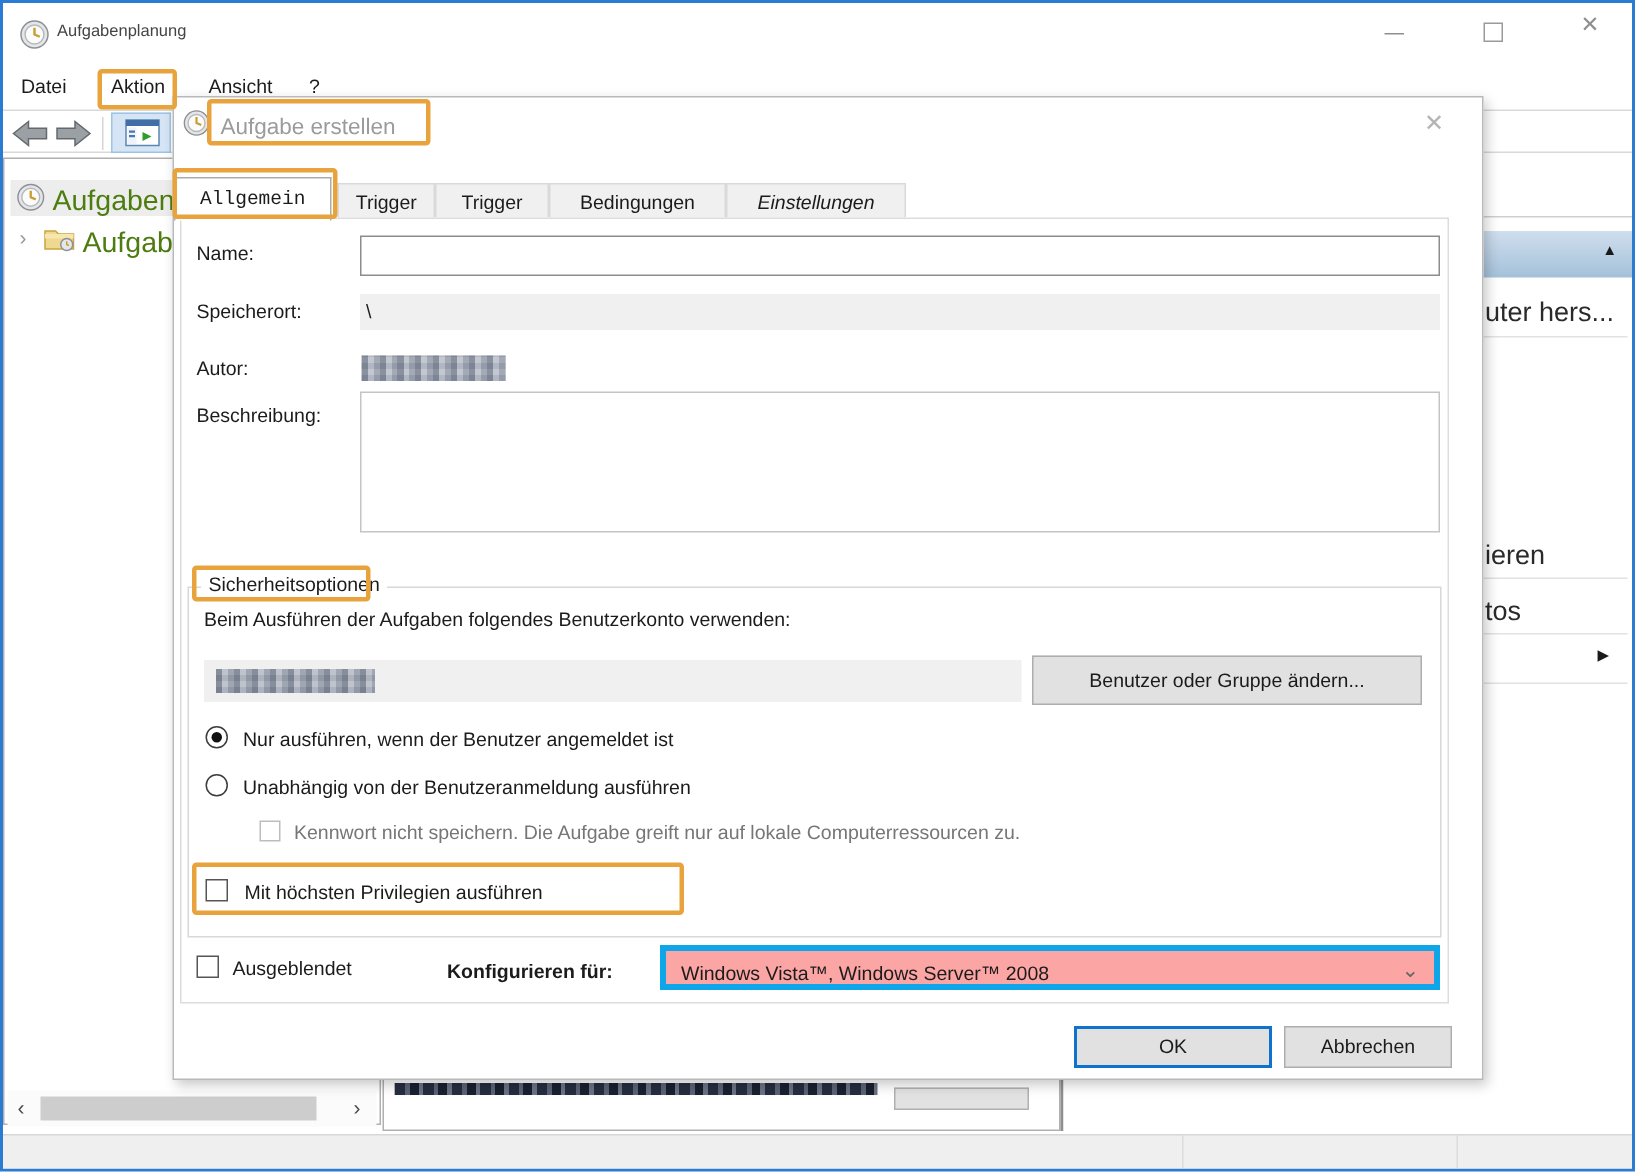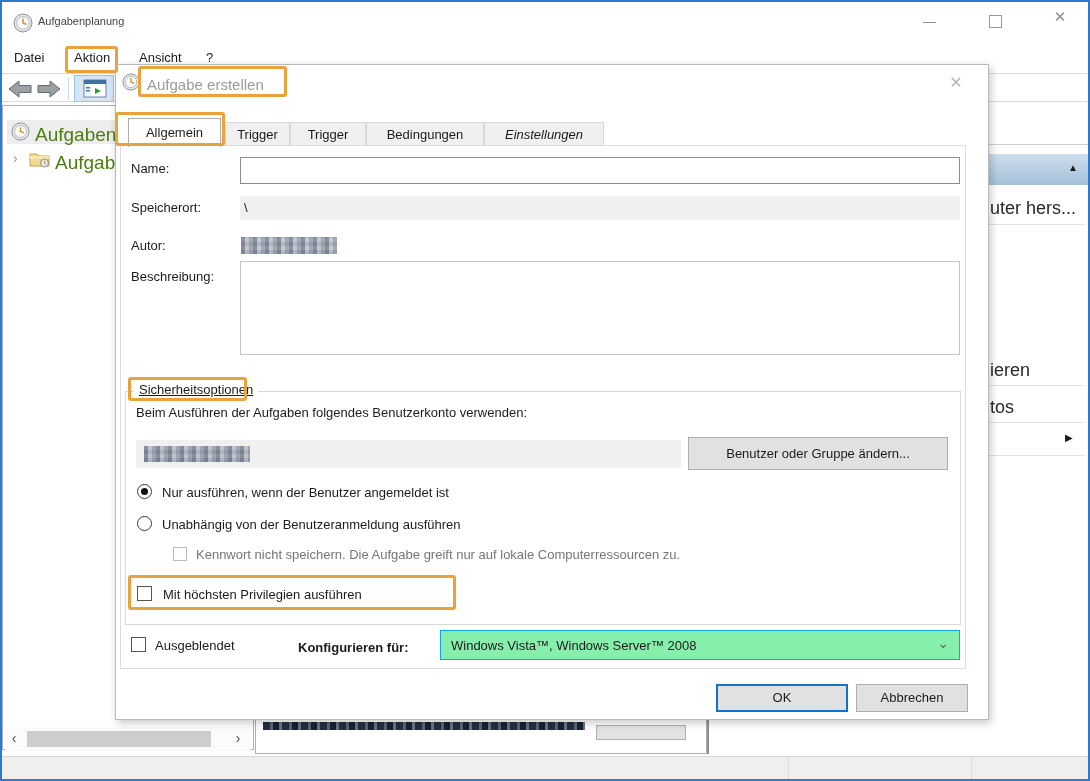--- a/index.html
+++ b/index.html
@@ -56,29 +56,29 @@
   .tab{top:57px;height:23px;background:#f0f0f0;border:1px solid #d9d9d9;border-bottom:none;
        font-size:13px;text-align:center;line-height:23px;color:#1b1b1b;}
   .tab.active{top:53px;height:29px;background:#fff;border:1px solid #acacac;border-bottom:none;
        line-height:27px;z-index:3;}
   .tabframe{left:4px;top:80px;width:846px;height:524px;border:1px solid #dcdcdc;background:#fff;}
   .lbl{font-size:13px;color:#1b1b1b;white-space:nowrap;}
   .field-ro{background:#f0f0f0;}
   .input{background:#fff;border:1px solid #8c8c8c;}
   .textarea{background:#fff;border:1px solid #c4c4c4;}
   .groupbox{left:9px;top:326px;width:836px;height:234px;border:1px solid #d8d8d8;}
-  .grouplabel{left:18px;top:317px;background:#fff;padding:0 5px;font-size:13px;color:#1b1b1b;text-decoration:underline;}
+  .grouplabel{left:18px;top:317px;background:#fff;padding:0 5px;font-size:13px;color:#1b1b1b;}
   .btn{background:#e1e1e1;border:1px solid #adadad;font-size:13px;color:#1b1b1b;
        text-align:center;}
   .btn-ok{border:2px solid #0f72cf;}
   .radio{width:15px;height:15px;border:1px solid #3c3c3c;border-radius:50%;background:#fff;}
   .radio .dot{position:absolute;left:3px;top:3px;width:7px;height:7px;border-radius:50%;background:#111;}
   .checkbox{width:15px;height:15px;border:1px solid #555;background:#fff;}
   .checkbox.disabled{border:1px solid #bdbdbd;}
-  .combo{background:#86efac;border:1px solid #0ea5e9;padding-left:14px;}
+  .combo{background:#fca5a5;border:4px solid #0ea5e9;padding-left:14px;}
   .combo-chevron{position:absolute;right:10px;top:4px;color:#666;font-size:14px;}
 
   
   .anno{border:3px solid #e8a33d;border-radius:3px;z-index:50;pointer-events:none;}
 </style>
 </head>
 <body>
 
 <div id="win">
 
@@ -197,21 +197,21 @@
           <circle cx="10" cy="10" r="9" fill="#e4e6e9" stroke="#8d9094"></circle>
           <circle cx="10" cy="10" r="6.3" fill="#fbfbfb" stroke="#b7babd"></circle>
           <path d="M10 5.5 L10 10 L13.5 11.5" stroke="#c79f2f" stroke-width="1.6" fill="none"></path>
         </svg>
     </span>
     <span class="abs dlg-title">Aufgabe erstellen</span>
     <div class="abs dlg-close">
       <span>✕</span>
     </div>
 
-    <div class="abs tab active" style="left:12px;width:93px;">Allgemein</div>
+    <div class="abs tab active" style="left:0;width:105px;font-family:Liberation Mono, monospace;">Allgemein</div>
     <div class="abs tab" style="left:109px;width:65px;">Trigger</div>
     <div class="abs tab" style="left:174px;width:76px;">Trigger</div>
     <div class="abs tab" style="left:250px;width:118px;">Bedingungen</div>
     <div class="abs tab" style="left:368px;width:120px;font-style:italic;">Einstellungen</div>
     <div class="abs tabframe"></div>
 
     <span class="abs lbl" style="left:15px;top:96px;">Name:</span>
     <div class="abs input" style="left:124px;top:92px;width:720px;height:27px;"></div>
 
     <span class="abs lbl" style="left:15px;top:135px;">Speicherort:</span>

